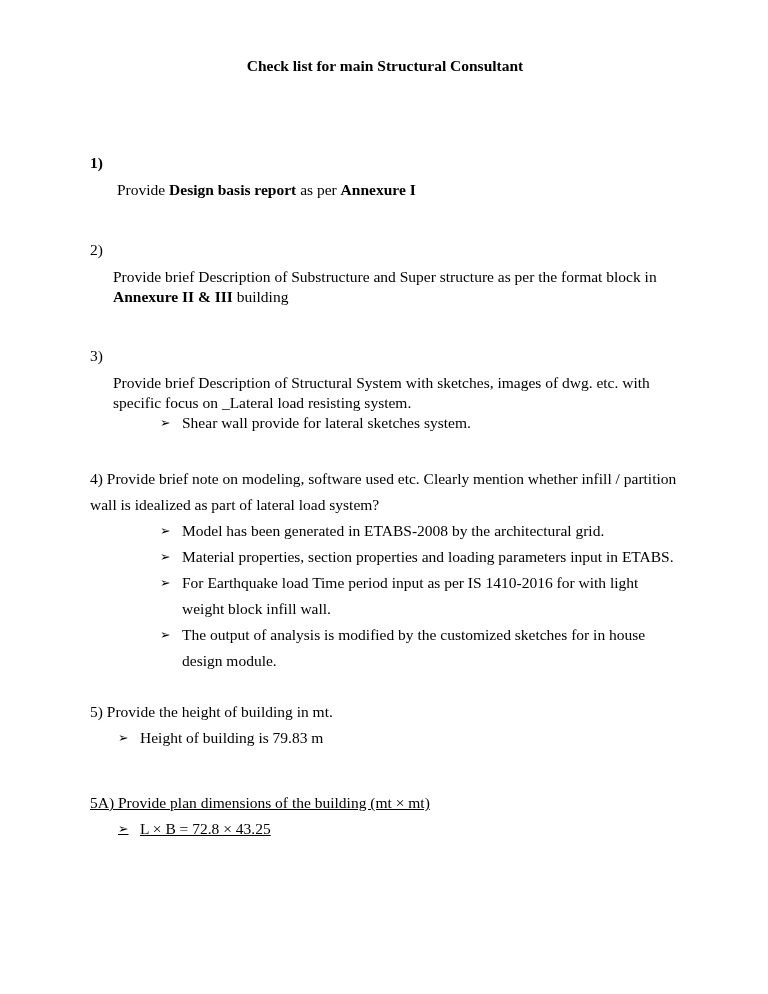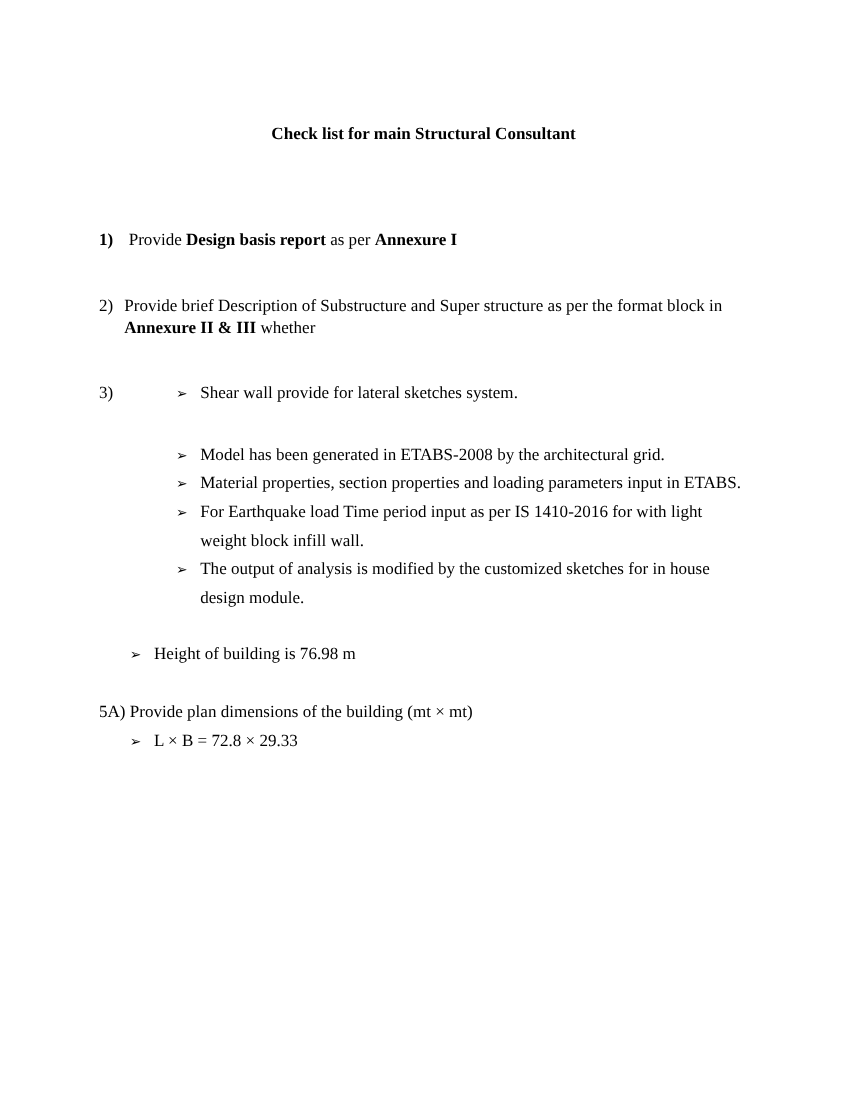--- a/index.html
+++ b/index.html
@@ -8,38 +8,38 @@
     width: 768px;
     height: 994px;
     background: #ffffff;
     font-family: "Liberation Serif", serif;
     font-size: 15.5px;
     color: #000000;
   }
   .page { padding: 0 88px 0 90px; }
 
   .title {
-    padding-top: 112px;
+    padding-top: 56px;
     font-weight: bold;
     text-align: center;
     line-height: 20px;
   }
 
   .item { line-height: 20px; }
   .flexrow { display: flex; }
   .num { flex: 0 0 23px; }
-  .body { flex: 1 1 auto; }
+  .body { flex: 1 1 auto; margin-top: 27px; }
 
   .i1 { margin-top: 77px; }
   .i1 .num { flex-basis: 27px; font-weight: bold; }
   .i2 { margin-top: 40px; }
   .i3 { margin-top: 39px; }
   .i4 { margin-top: 33px; line-height: 26px; }
   .i5 { margin-top: 25px; line-height: 26px; }
-  .i5a { margin-top: 27px; line-height: 26px; }
+  .i5a { margin-top: 39px; line-height: 26px; text-decoration: underline; }
 
   .bullet { display: flex; }
   .bullet .arrow {
     flex: 0 0 22px;
     font-family: "DejaVu Sans", sans-serif;
     font-size: 12.5px;
   }
   .btext { flex: 1 1 auto; }
 
   .i3 .bullet { margin-left: 47px; }
@@ -55,34 +55,36 @@
 
   <div class="title">Check list for main Structural Consultant</div>
 
   <div class="item i1 flexrow">
     <span class="num">1)</span>
     <div class="body"><span>Provide </span><b>Design basis report</b><span> as per </span><b>Annexure I</b></div>
   </div>
 
   <div class="item i2 flexrow">
     <span class="num">2)</span>
-    <div class="body"><span>Provide brief Description of Substructure and Super structure as per the format block in </span><b>Annexure  II &amp; III</b><span> whether</span></div>
+    <div class="body"><span>Provide brief Description of Substructure and Super structure as per the format block in </span><b>Annexure  II &amp; III</b><span> building</span></div>
   </div>
 
   <div class="item i3 flexrow">
     <span class="num">3)</span>
     <div class="body">
+      <span>Provide brief Description of Structural System with sketches, images of dwg. etc. with specific focus on _Lateral load resisting system.</span>
       <div class="bullet">
         <span class="arrow">➢</span>
         <div class="btext">Shear wall provide for lateral sketches system.</div>
       </div>
     </div>
   </div>
 
   <div class="item i4">
+    <div>4) Provide brief note on modeling, software used etc. Clearly mention whether infill / partition wall is idealized as part of lateral load system?</div>
     <div class="bullets">
       <div class="bullet">
         <span class="arrow">➢</span>
         <div class="btext">Model has been generated in ETABS-2008 by the architectural grid.</div>
       </div>
       <div class="bullet">
         <span class="arrow">➢</span>
         <div class="btext">Material properties, section properties and loading parameters input in ETABS.</div>
       </div>
       <div class="bullet">
@@ -90,27 +92,28 @@
         <div class="btext">For Earthquake load Time period input as per IS 1410-2016 for with light weight block infill wall.</div>
       </div>
       <div class="bullet">
         <span class="arrow">➢</span>
         <div class="btext">The output of analysis is modified by the customized sketches for in house design module.</div>
       </div>
     </div>
   </div>
 
   <div class="item i5">
+    <div>5) Provide the height of building in mt.</div>
     <div class="bullet">
       <span class="arrow">➢</span>
-      <div class="btext">Height of building is 76.98 m</div>
+      <div class="btext">Height of building is 79.83 m</div>
     </div>
   </div>
 
   <div class="item i5a">
     <div>5A) Provide plan dimensions of the building (mt × mt)</div>
     <div class="bullet">
       <span class="arrow">➢</span>
-      <div class="btext">L × B = 72.8 × 29.33</div>
+      <div class="btext">L × B = 72.8 × 43.25</div>
     </div>
   </div>
 
 </div>
 
 </body></html>

